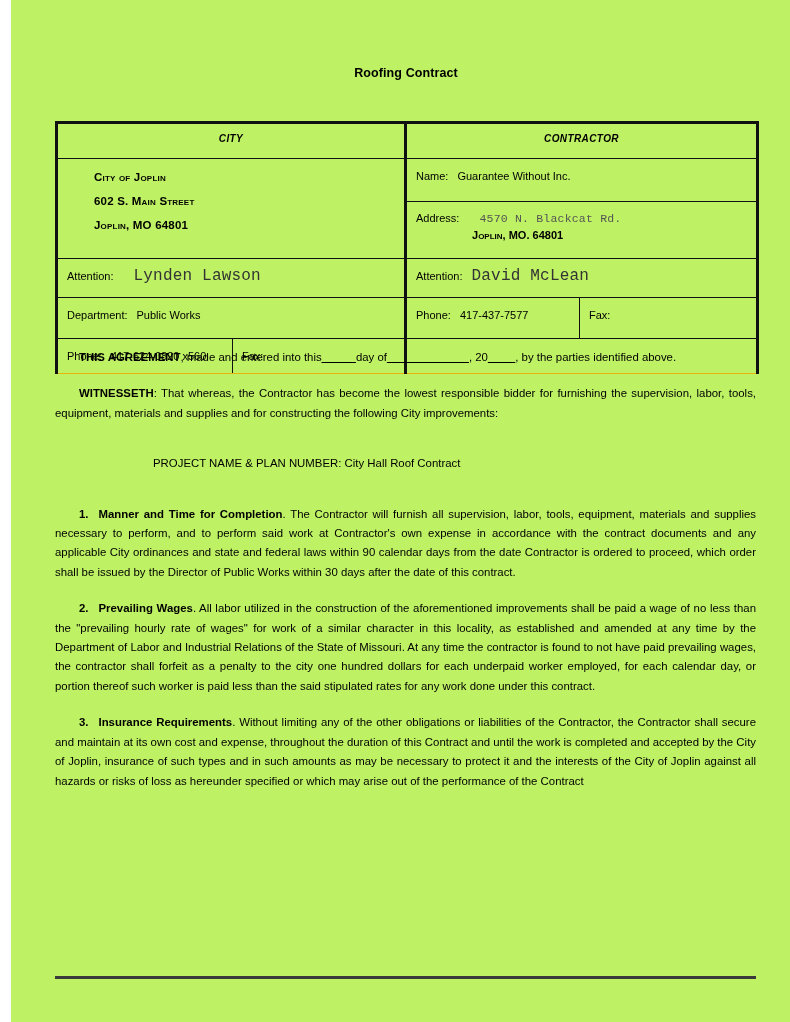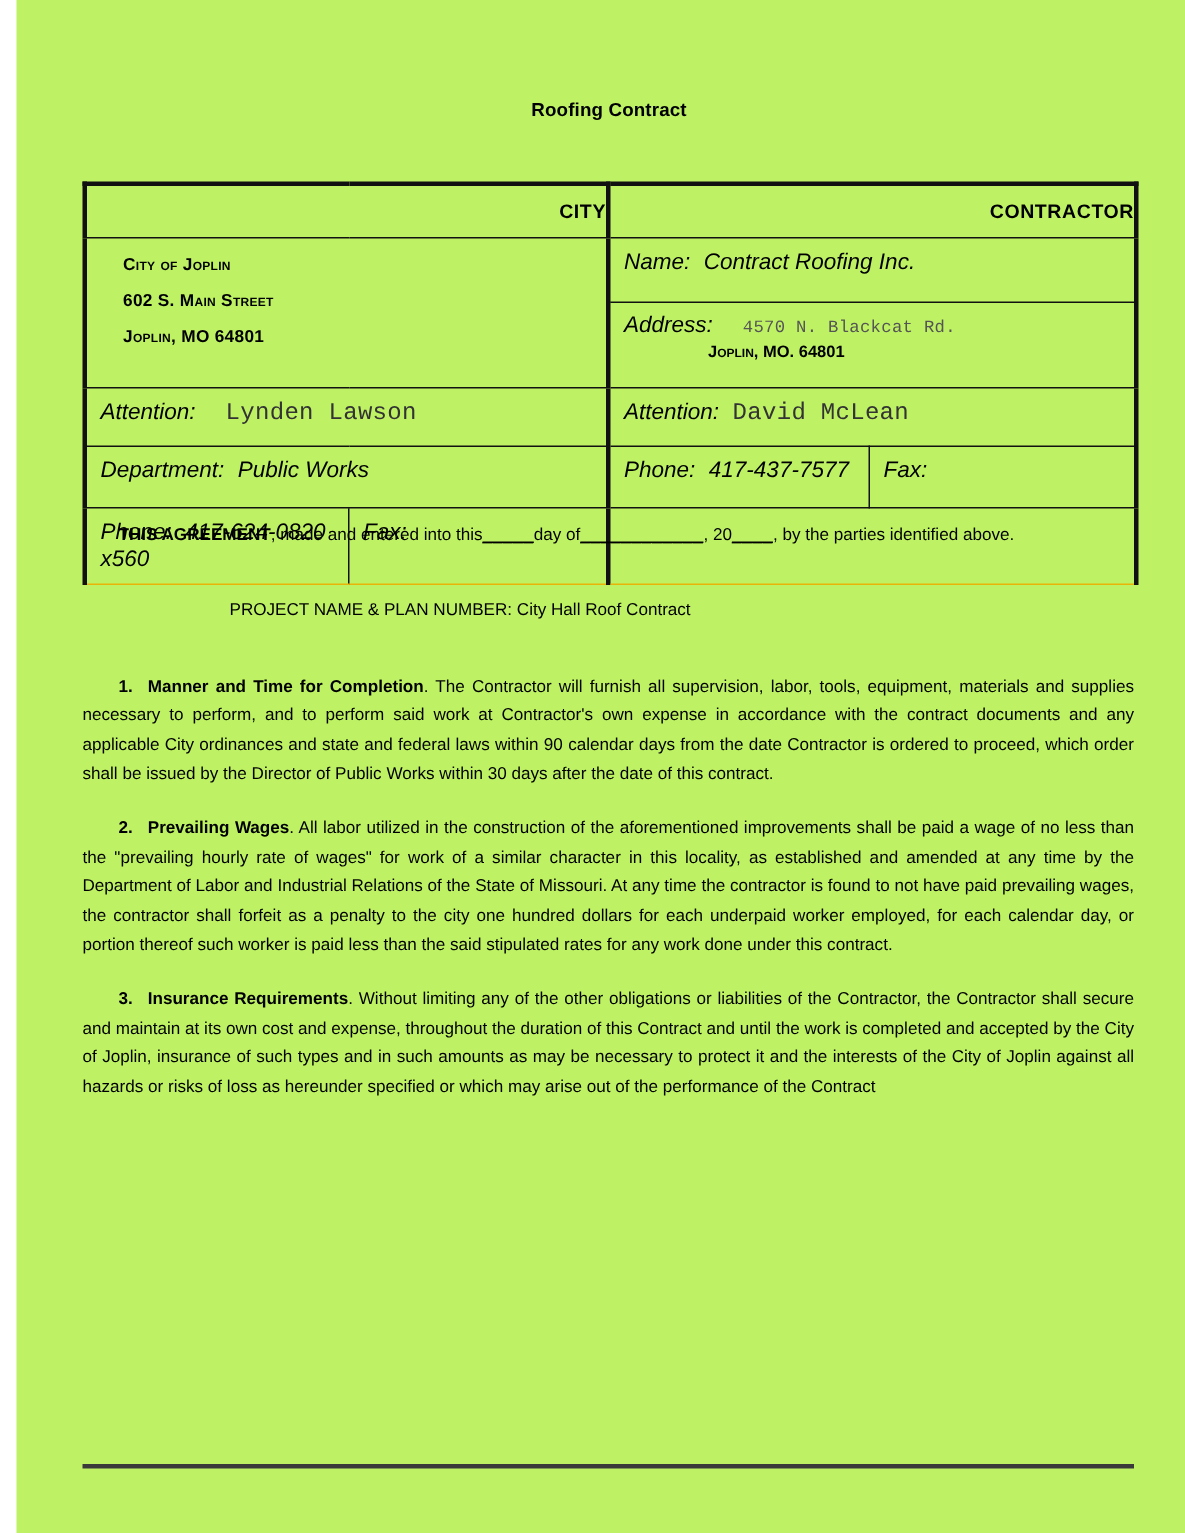--- a/index.html
+++ b/index.html
@@ -51,44 +51,44 @@
     padding: 0;
     vertical-align: top;
   }
   .party-table .outer-l { border-left: 3px solid #111; }
   .party-table .outer-r { border-right: 3px solid #111; }
   .party-table tr.top-row td { border-top: 3px solid #111; }
   .party-table tr.bottom-row td { border-bottom: 1px solid #eab308; }
   .party-table .thick-mid { border-right: 3px solid #111; }
 
   .hdr-cell {
-    text-align: right;
-    font-size: 13px;
+    text-align: center;
+    font-size: 10px;
     font-weight: bold;
     letter-spacing: 0.4px;
     padding: 9px 0 9px 0 !important;
     height: 16px;
+    font-style: italic;
   }
 
   .cellpad { padding: 7px 8px 7px 9px !important; }
   .lbl-normal {
-    font-size: 15px;
+    font-size: 11px;
     font-weight: normal;
-    font-style: italic;
   }
 
   
   .smallcaps {
     font-variant: small-caps;
     font-weight: bold;
     font-size: 11.5px;
     letter-spacing: 0.2px;
   }
 
-  .city-addr-line { margin: 0 0 12px 0; }
+  .city-addr-line { margin: 0 0 12px 12px; }
   .city-addr-line:last-child { margin-bottom: 0; }
   .city-block { padding: 12px 0 10px 24px !important; }
 
   
   .filled {
     font-family: "Liberation Mono", "DejaVu Sans Mono", monospace;
     font-size: 11.5px;
     color: #555555;
     letter-spacing: 0.2px;
     text-align: right;
@@ -187,21 +187,21 @@
         <td class="outer-r hdr-cell" colspan="2">CONTRACTOR</td>
       </tr>
 
       <tr class="row-name">
         <td class="outer-l city-block thick-mid" colspan="2" rowspan="2">
           <div class="city-addr-line smallcaps">City of Joplin</div>
           <div class="city-addr-line smallcaps">602 S. Main Street</div>
           <div class="city-addr-line smallcaps">Joplin, MO  64801</div>
         </td>
         <td class="outer-r cellpad" colspan="2">
-          <span class="lbl-normal">Name:</span><span class="inline-gap-sm"></span><span class="lbl-normal">Contract Roofing Inc.</span>
+          <span class="lbl-normal">Name:</span><span class="inline-gap-sm"></span><span class="lbl-normal">Guarantee Without Inc.</span>
         </td>
       </tr>
 
       <tr class="row-addr">
         <td class="outer-r addr-cell" colspan="2">
           <span class="lbl-normal">Address:</span><span class="inline-gap"></span><span class="filled">4570 N. Blackcat Rd.</span>
           <span class="addr-l2">Joplin, MO. 64801</span>
         </td>
       </tr>
 
@@ -235,20 +235,21 @@
         </td>
         <td class="outer-r cellpad" colspan="2">&nbsp;</td>
       </tr>
     </tbody>
   </table>
 
   <div class="body-wrap">
 
     <p class="para"><b>THIS AGREEMENT</b><span>, made and entered into this</span><span class="blank-s">_____</span><span>day of</span><span class="blank-s">____________</span><span>, 20</span><span class="blank-s">____</span><span>, by the parties identified above.</span></p>
 
+    <p class="para"><b>WITNESSETH</b><span>: That whereas, the Contractor has become the lowest responsible bidder for furnishing the supervision, labor, tools, equipment, materials and supplies and for constructing the following City improvements:</span></p>
 
     <div class="spacer-tall"></div>
 
     <p class="project-line">PROJECT NAME &amp; PLAN NUMBER: City Hall Roof Contract</p>
 
     <div class="spacer-tall"></div>
 
 
     <p class="para num-item"><span class="num">1.</span><span class="num-gap"></span><b>Manner and Time for Completion</b><span>. The Contractor will furnish all supervision, labor, tools, equipment, materials and supplies necessary to perform, and to perform said work at Contractor's own expense in accordance with the contract documents and any applicable City ordinances and state and federal laws within 90 calendar days from the date Contractor is ordered to proceed, which order shall be issued by the Director of Public Works within 30 days after the date of this contract.</span></p>
 

